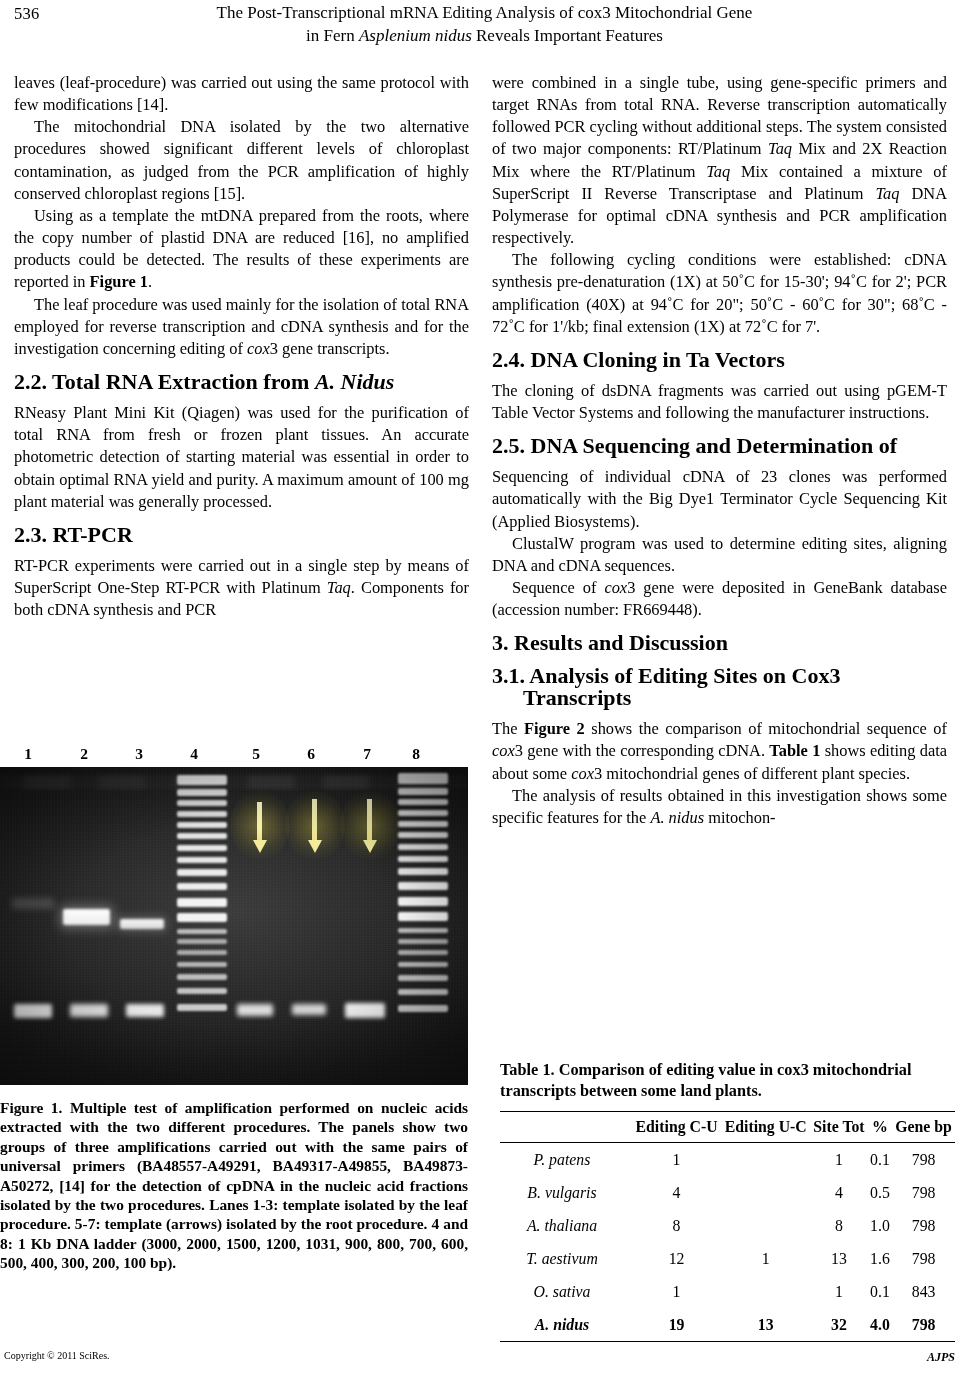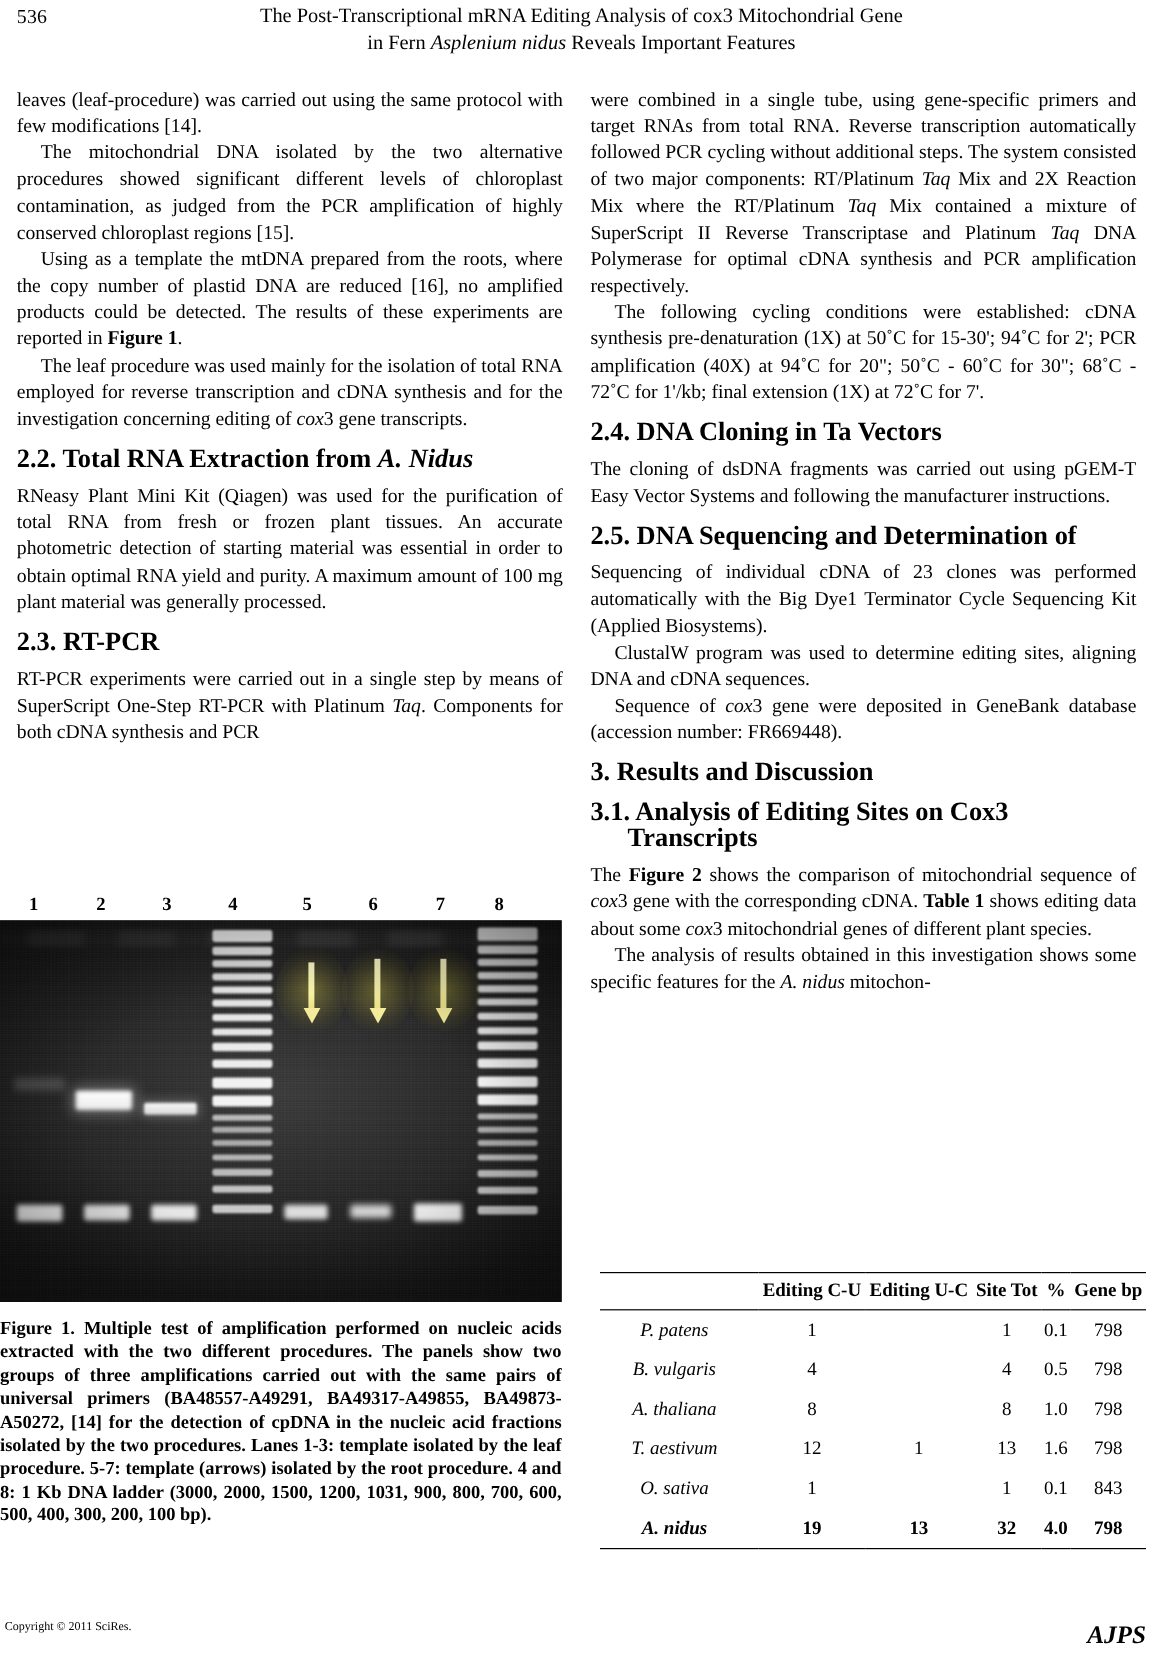--- a/index.html
+++ b/index.html
@@ -221,21 +221,21 @@
     height: 22px;
   }
   #copyright {
     position: absolute;
     left: 4px; top: 0;
     font-size: 10px;
   }
   #journal-abbr {
     position: absolute;
     right: 14px; top: 0;
-    font-size: 21px;
+    font-size: 12px;
     font-style: italic;
     font-weight: bold;
   }
 </style>
 </head>
 <body>
 
 <div id="running-head">
   <div id="page-number">536</div>
   <div id="head-line1">The Post-Transcriptional mRNA Editing Analysis of cox3 Mitochondrial Gene</div>
@@ -263,21 +263,21 @@
 </div>
 
 <div class="column" id="col-right">
 
   <p class="body"><span>were combined in a single tube, using gene-specific primers and target RNAs from total RNA. Reverse transcription automatically followed PCR cycling without additional steps. The system consisted of two major components: RT/Platinum </span><span class="ital">Taq</span><span> Mix and 2X Reaction Mix where the RT/Platinum </span><span class="ital">Taq</span><span> Mix contained a mixture of SuperScript II Reverse Transcriptase and Platinum </span><span class="ital">Taq</span><span> DNA Polymerase for optimal cDNA synthesis and PCR amplification respectively.</span></p>
 
   <p class="body indent">The following cycling conditions were established: cDNA synthesis pre-denaturation (1X) at 50˚C for 15-30'; 94˚C for 2'; PCR amplification (40X) at 94˚C for 20"; 50˚C - 60˚C for 30"; 68˚C - 72˚C for 1'/kb; final extension (1X) at 72˚C for 7'.</p>
 
   <h2 class="sec">2.4. DNA Cloning in Ta Vectors</h2>
 
-  <p class="body">The cloning of dsDNA fragments was carried out using pGEM-T Easy Vector Systems and following the manufacturer instructions.</p>
+  <p class="body">The cloning of dsDNA fragments was carried out using pGEM-T Table Vector Systems and following the manufacturer instructions.</p>
 
   <h2 class="sec"><span>2.5. DNA Sequencing and Determination of</span></h2>
 
   <p class="body">Sequencing of individual cDNA of 23 clones was performed automatically with the Big Dye1 Terminator Cycle Sequencing Kit (Applied Biosystems).</p>
 
   <p class="body indent">ClustalW program was used to determine editing sites, aligning DNA and cDNA sequences.</p>
 
   <p class="body indent"><span>Sequence of </span><span class="ital">cox</span><span>3 gene were deposited in GeneBank database (accession number: FR669448).</span></p>
 
   <h2 class="sec">3. Results and Discussion</h2>
@@ -378,20 +378,21 @@
     <div class="band" style="left:345px; top:236px; width:40px; height:15px; background:#f0f0f0; filter:blur(2.0px);"></div>
 
     <div class="noise"></div>
     <div class="vig"></div>
   </div>
 
   <div id="fig-caption">Figure 1. Multiple test of amplification performed on nucleic acids extracted with the two different procedures. The panels show two groups of three amplifications carried out with the same pairs of universal primers (BA48557-A49291, BA49317-A49855, BA49873-A50272, [14] for the detection of cpDNA in the nucleic acid fractions isolated by the two procedures. Lanes 1-3: template isolated by the leaf procedure. 5-7: template (arrows) isolated by the root procedure. 4 and 8: 1 Kb DNA ladder (3000, 2000, 1500, 1200, 1031, 900, 800, 700, 600, 500, 400, 300, 200, 100 bp).</div>
 </div>
 
 <div id="table-block">
+  <div id="table-caption">Table 1. Comparison of editing value in cox3 mitochondrial transcripts between some land plants.</div>
 
   <table id="data-table">
     <thead>
       <tr class="toprule">
         <th class="rowlabel-head"></th>
         <th>Editing C-U</th>
         <th>Editing U-C</th>
         <th>Site Tot</th>
         <th>%</th>
         <th>Gene bp</th>

